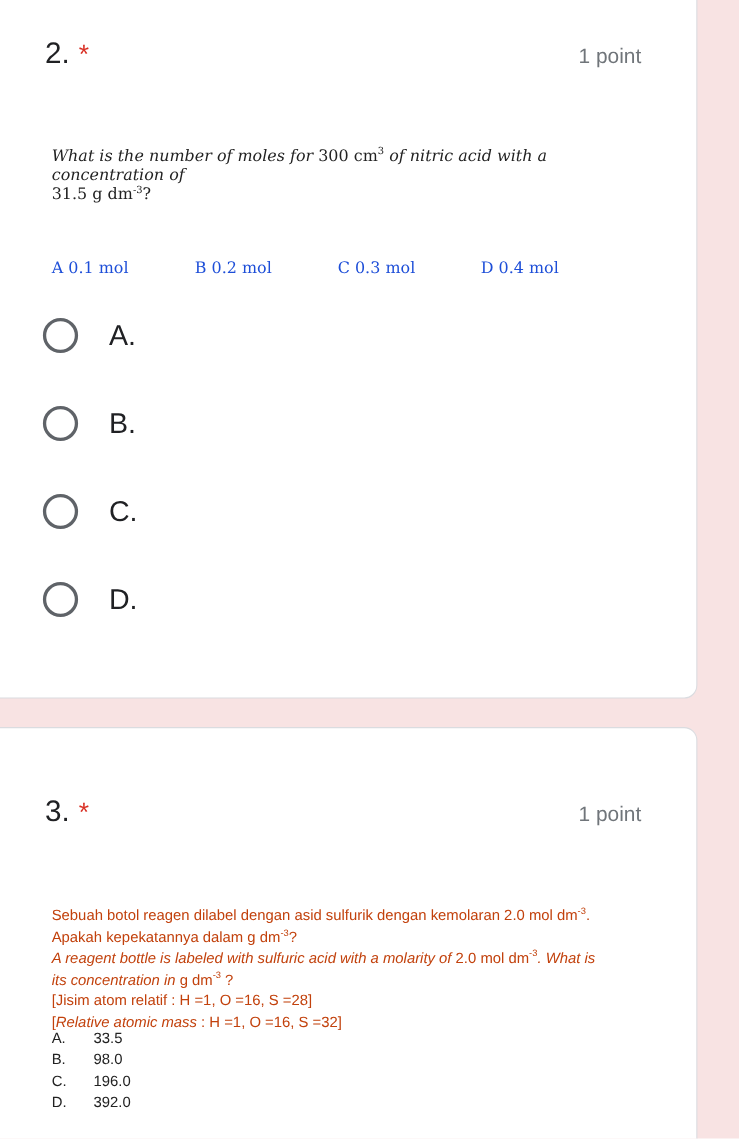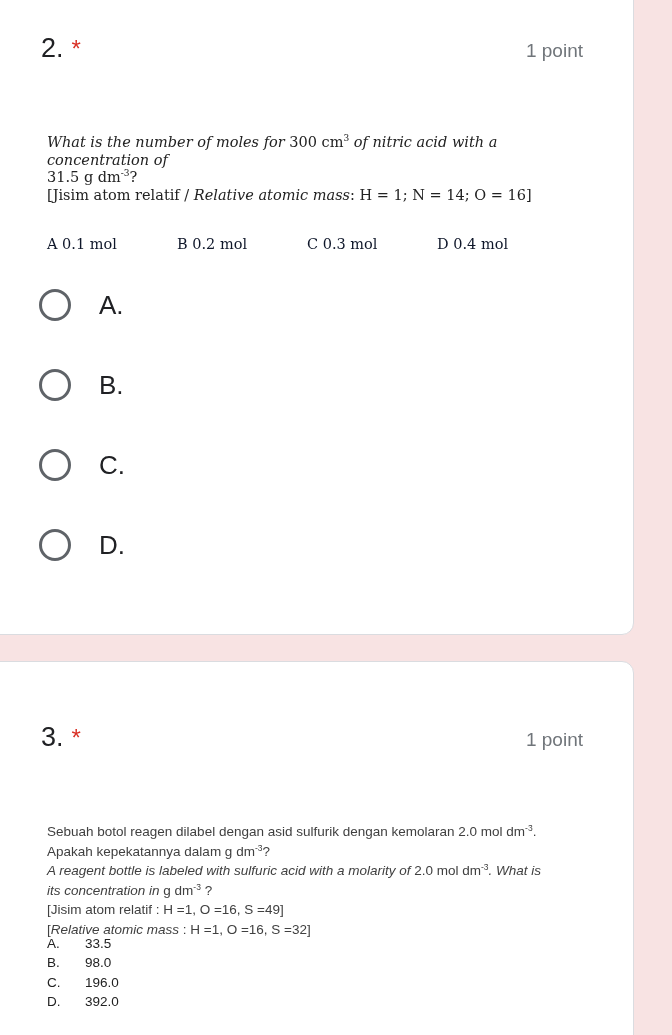--- a/index.html
+++ b/index.html
@@ -63,21 +63,21 @@
     .q2-body .it { font-style: italic; margin-top: 44px; }
     .q2-body sup { font-size: 9px; vertical-align: super; line-height: 0; }
     .q2-opts {
       position: absolute;
       left: 58px;
       top: 255px;
       width: 520px;
       display: flex;
       font-family: "DejaVu Serif", "Liberation Serif", serif;
       font-size: 14.5px;
-      color: #0f172a;
+      color: #1d4ed8;
     }
     .q2-opts span { width: 143px; display: inline-block; }
 
     .radio-row {
       position: absolute;
       left: 50px;
       display: flex;
       align-items: center;
       cursor: pointer;
     }
@@ -95,21 +95,21 @@
     }
 
     .q3-body {
       position: absolute;
       left: 58px;
       top: 160px;
       width: 560px;
       font-family: "Liberation Sans", sans-serif;
       font-size: 13.5px;
       line-height: 19.5px;
-      color: #404040;
+      color: #c2410c;
     }
     .q3-body .it { font-style: italic; }
     .q3-body sup { font-size: 8.5px; vertical-align: super; line-height: 0; }
     .q3-opts {
       position: absolute;
       left: 58px;
       top: 272px;
       font-family: "Liberation Sans", sans-serif;
       font-size: 13.5px;
       line-height: 19.3px;
@@ -127,23 +127,20 @@
       <span class="q-number">2.</span><span class="q-required">*</span>
     </div>
     <span class="q-points">1 point</span>
   </div>
 
   <div class="q2-body">
     <div>
       <span class="it">What is the number of moles for</span><span> 300 cm</span><sup>3</sup><span class="it"> of nitric acid with a concentration of</span><br>
       <span>31.5 g dm</span><sup>-3</sup><span>?</span>
     </div>
-    <div>
-      <span>[Jisim atom relatif / </span><span class="it">Relative atomic mass</span><span>: H = 1; N = 14; O = 16]</span>
-    </div>
   </div>
 
   <div class="q2-opts">
     <span>A 0.1 mol</span>
     <span>B 0.2 mol</span>
     <span>C 0.3 mol</span>
     <span>D 0.4 mol</span>
   </div>
 
   <div class="radio-row" style="top:308px;">
@@ -170,21 +167,21 @@
       <span class="q-number">3.</span><span class="q-required">*</span>
     </div>
     <span class="q-points">1 point</span>
   </div>
 
   <div class="q3-body">
     <div><span>Sebuah botol reagen dilabel dengan asid sulfurik dengan kemolaran 2.0 mol dm</span><sup>-3</sup><span>.</span></div>
     <div><span>Apakah kepekatannya dalam g dm</span><sup>-3</sup><span>?</span></div>
     <div><span class="it">A reagent bottle is labeled with sulfuric acid with a molarity of</span><span> 2.0 mol dm</span><sup>-3</sup><span class="it">. What is</span></div>
     <div><span class="it">its concentration in</span><span> g dm</span><sup>-3</sup><span> ?</span></div>
-    <div><span>[Jisim atom relatif : H =1, O =16, S =49]</span></div>
+    <div><span>[Jisim atom relatif : H =1, O =16, S =28]</span></div>
     <div><span>[</span><span class="it">Relative atomic mass</span><span> : H =1, O =16, S =32]</span></div>
   </div>
 
   <div class="q3-opts">
     <div class="q3-opt">
         <span class="letter">A.</span>
         <span>33.5</span>
       </div>
     <div class="q3-opt">
         <span class="letter">B.</span>

